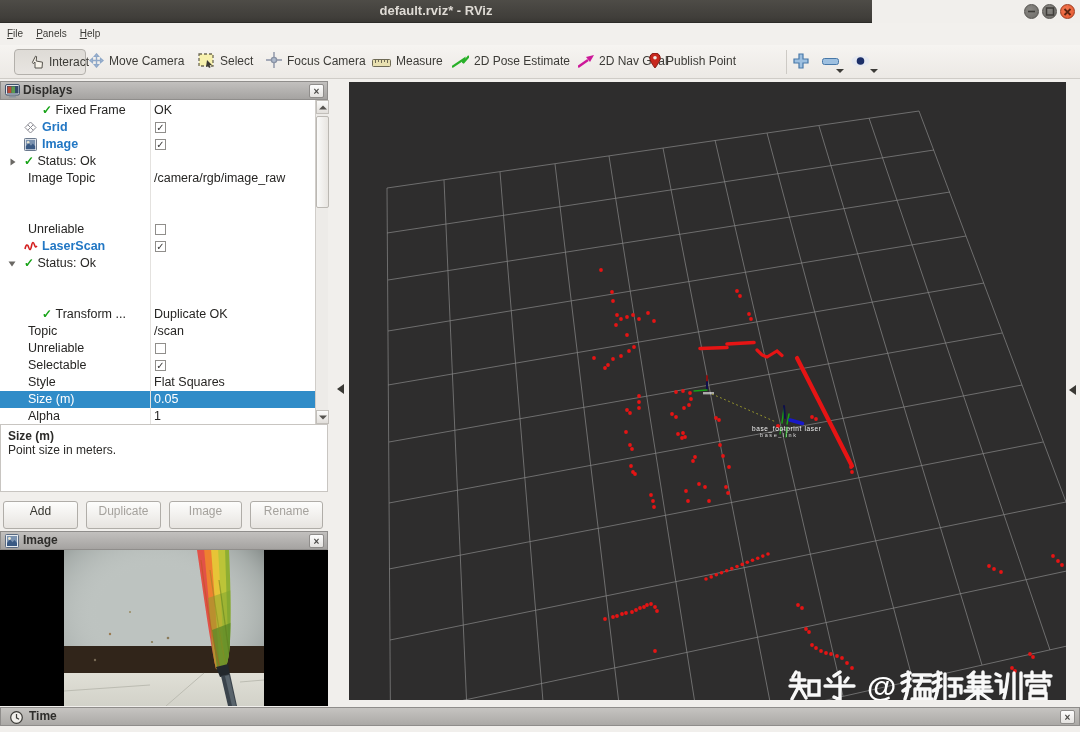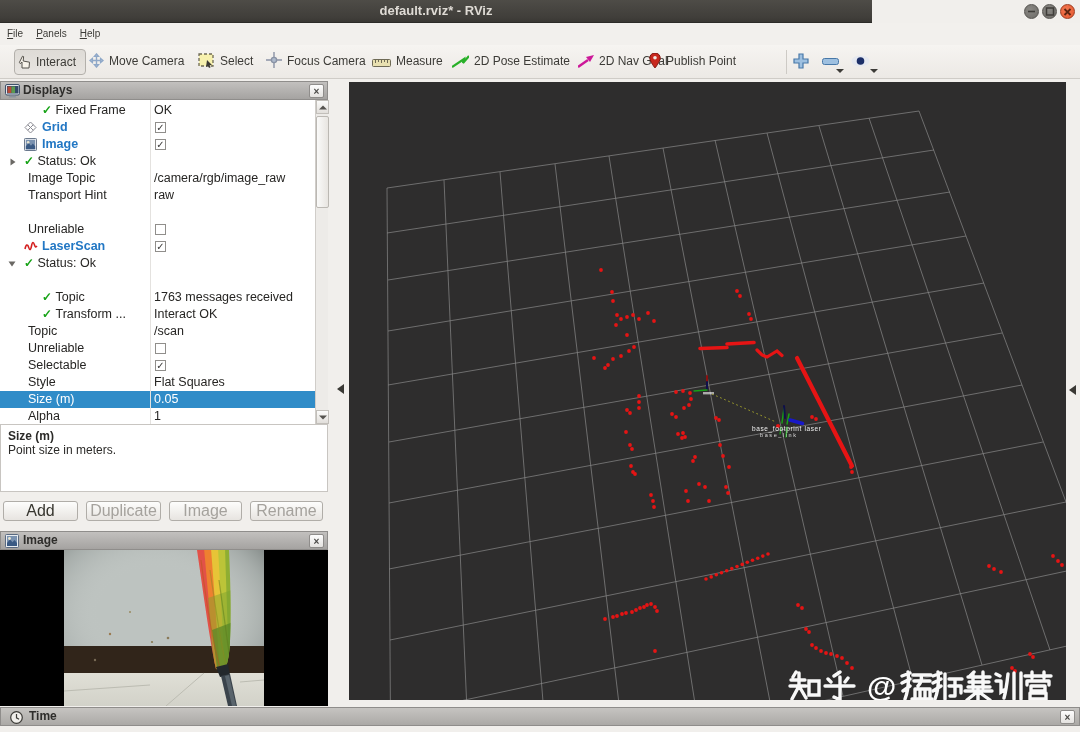--- a/index.html
+++ b/index.html
@@ -9,36 +9,36 @@
 #title{width:100%;text-align:center;color:#dfdbd5;font-size:13px;font-weight:bold;line-height:22px}
 .winbtn{top:3.5px;width:15px;height:15px;border-radius:50%}
 
 #menubar{left:0;top:23px;width:1080px;height:22px;background:#f2f0ed;color:#3c3b37;font-size:10px}
 #menubar span{display:inline-block;margin-left:7px;margin-right:6px;line-height:21px}
 #menubar u{text-decoration:underline}
 
 #toolbar{left:0;top:45px;width:1080px;height:34px;background:linear-gradient(#f6f4f1,#ece9e5);border-bottom:1px solid #cfccc7;color:#3c3b37;font-size:12px}
 .tbtn{position:absolute;top:4px;height:26px;line-height:25px;white-space:nowrap}
 .tbtn svg{vertical-align:-3px;margin-right:5px}
-#interact{left:14px;width:72px;padding-left:3px;background:linear-gradient(#dedbd6,#e8e5e1);border:1px solid #b3b0ab;border-radius:4px}
+#interact{left:14px;width:72px;padding-left:16px;background:linear-gradient(#dedbd6,#e8e5e1);border:1px solid #b3b0ab;border-radius:4px}
 
 .phead{width:328px;height:19px;background:linear-gradient(#c2c0be,#a5a3a1);border:1px solid #8f8d8b;color:#2e2d2b;font-size:12px;font-weight:bold}
 .phead .ttl{position:absolute;left:22px;top:1px}
 .pclose{position:absolute;top:2px;right:3px;width:15px;height:14px;background:linear-gradient(#fdfdfd,#e4e2df);border:1px solid #8f8d8b;border-radius:2px;color:#4a4946;font-size:10px;font-weight:bold;text-align:center;line-height:13px}
 #tree{left:0;top:100px;width:315px;height:324px;background:#fff;font-size:12.5px;color:#262523;overflow:hidden}
 .row{position:absolute;left:0;width:367px;height:17px;line-height:17px;white-space:nowrap}
 .row .nm{position:absolute;top:0}
 .row .vl{position:absolute;left:154px;top:0}
 .colsep{position:absolute;left:150px;top:100px;width:1px;height:324px;background:#e4e2df}
 .chk{position:absolute;left:155px;top:2.5px;width:11px;height:11px;background:#fff;border:1px solid #908e8b;font-size:10px;line-height:10px;text-align:center;color:#3a3938}
 .tick{color:#17a317;font-weight:bold;font-size:12px}
 .disp{color:#2277c4;font-weight:bold}
 #vscroll{left:315px;top:100px;width:13px;height:324px;background:#edebe8;border-left:1px solid #d0cdc9}
 
-.qbtn{position:absolute;top:501px;height:20px;background:linear-gradient(#fdfdfc,#e7e4e0);border:1px solid #b0ada8;border-radius:3px;font-size:16px;text-align:center;line-height:18px;color:#37362f}
+.qbtn{position:absolute;top:501px;height:28px;background:linear-gradient(#fdfdfc,#e7e4e0);border:1px solid #b0ada8;border-radius:3px;font-size:12px;text-align:center;line-height:18px;color:#37362f}
 .qbtn.dis{color:#a5a29d}
 
 #timebar{left:0;top:707px;width:1080px;height:19px;background:linear-gradient(#c6c4c1,#abA9a6);border:1px solid #8f8d8b;color:#2e2d2b;font-size:12px;font-weight:bold}
 
 #vp{left:349px;top:82px;width:717px;height:618px;background:#2e2d2d}
 </style></head>
 <body>
 <div class="abs" id="titlebar">
     <div id="title">default.rviz* - RViz</div>
 <div class="abs winbtn" style="left:1024px;background:radial-gradient(circle at 40% 35%,#8a8884,#6d6b67);border:1px solid #55534f"></div>
@@ -142,48 +142,40 @@
 <div class="row" style="top:53px">
       <svg class="abs" style="left:10px;top:5px" width="6" height="8">
         <path d="M0.5 0.5v7l5-3.5z" fill="#6a6864"></path>
       </svg>
       <span class="nm" style="left:24px"><span class="tick">✓</span>&nbsp;Status: Ok</span>
     </div>
 <div class="row" style="top:70px">
       <span class="nm" style="left:28px">Image Topic</span>
       <span class="vl">/camera/rgb/image_raw</span>
     </div>
-<div class="row" style="top:87px">
-      <span class="nm" style="left:28px">Transport Hint</span>
-      <span class="vl">raw</span>
-    </div>
 <div class="row" style="top:121px">
       <span class="nm" style="left:28px">Unreliable</span>
       <span class="chk"></span>
     </div>
 <div class="row" style="top:138px">
       <svg class="abs" style="left:24px;top:3px" width="14" height="11" viewBox="0 0 14 11">
         <path d="M1 8c1-5 2.5-5 3.5-2s2 4 3-1 2-4 3-1 1.5 2 2.5 1" stroke="#d42020" stroke-width="1.6" fill="none"></path>
       </svg>
       <span class="nm disp" style="left:42px">LaserScan</span>
       <span class="chk">✓</span>
     </div>
 <div class="row" style="top:155px">
       <svg class="abs" style="left:8px;top:6px" width="8" height="6">
         <path d="M0.5 0.5h7L4 5.5z" fill="#6a6864"></path>
       </svg>
       <span class="nm" style="left:24px"><span class="tick">✓</span>&nbsp;Status: Ok</span>
     </div>
-<div class="row" style="top:189px">
-      <span class="nm" style="left:42px"><span class="tick">✓</span>&nbsp;Topic</span>
-      <span class="vl">1763 messages received</span>
-    </div>
 <div class="row" style="top:206px">
       <span class="nm" style="left:42px"><span class="tick">✓</span>&nbsp;Transform ...</span>
-      <span class="vl">Interact OK</span>
+      <span class="vl">Duplicate OK</span>
     </div>
 <div class="row" style="top:223px">
       <span class="nm" style="left:28px">Topic</span>
       <span class="vl">/scan</span>
     </div>
 <div class="row" style="top:240px">
       <span class="nm" style="left:28px">Unreliable</span>
       <span class="chk"></span>
     </div>
 <div class="row" style="top:257px">

